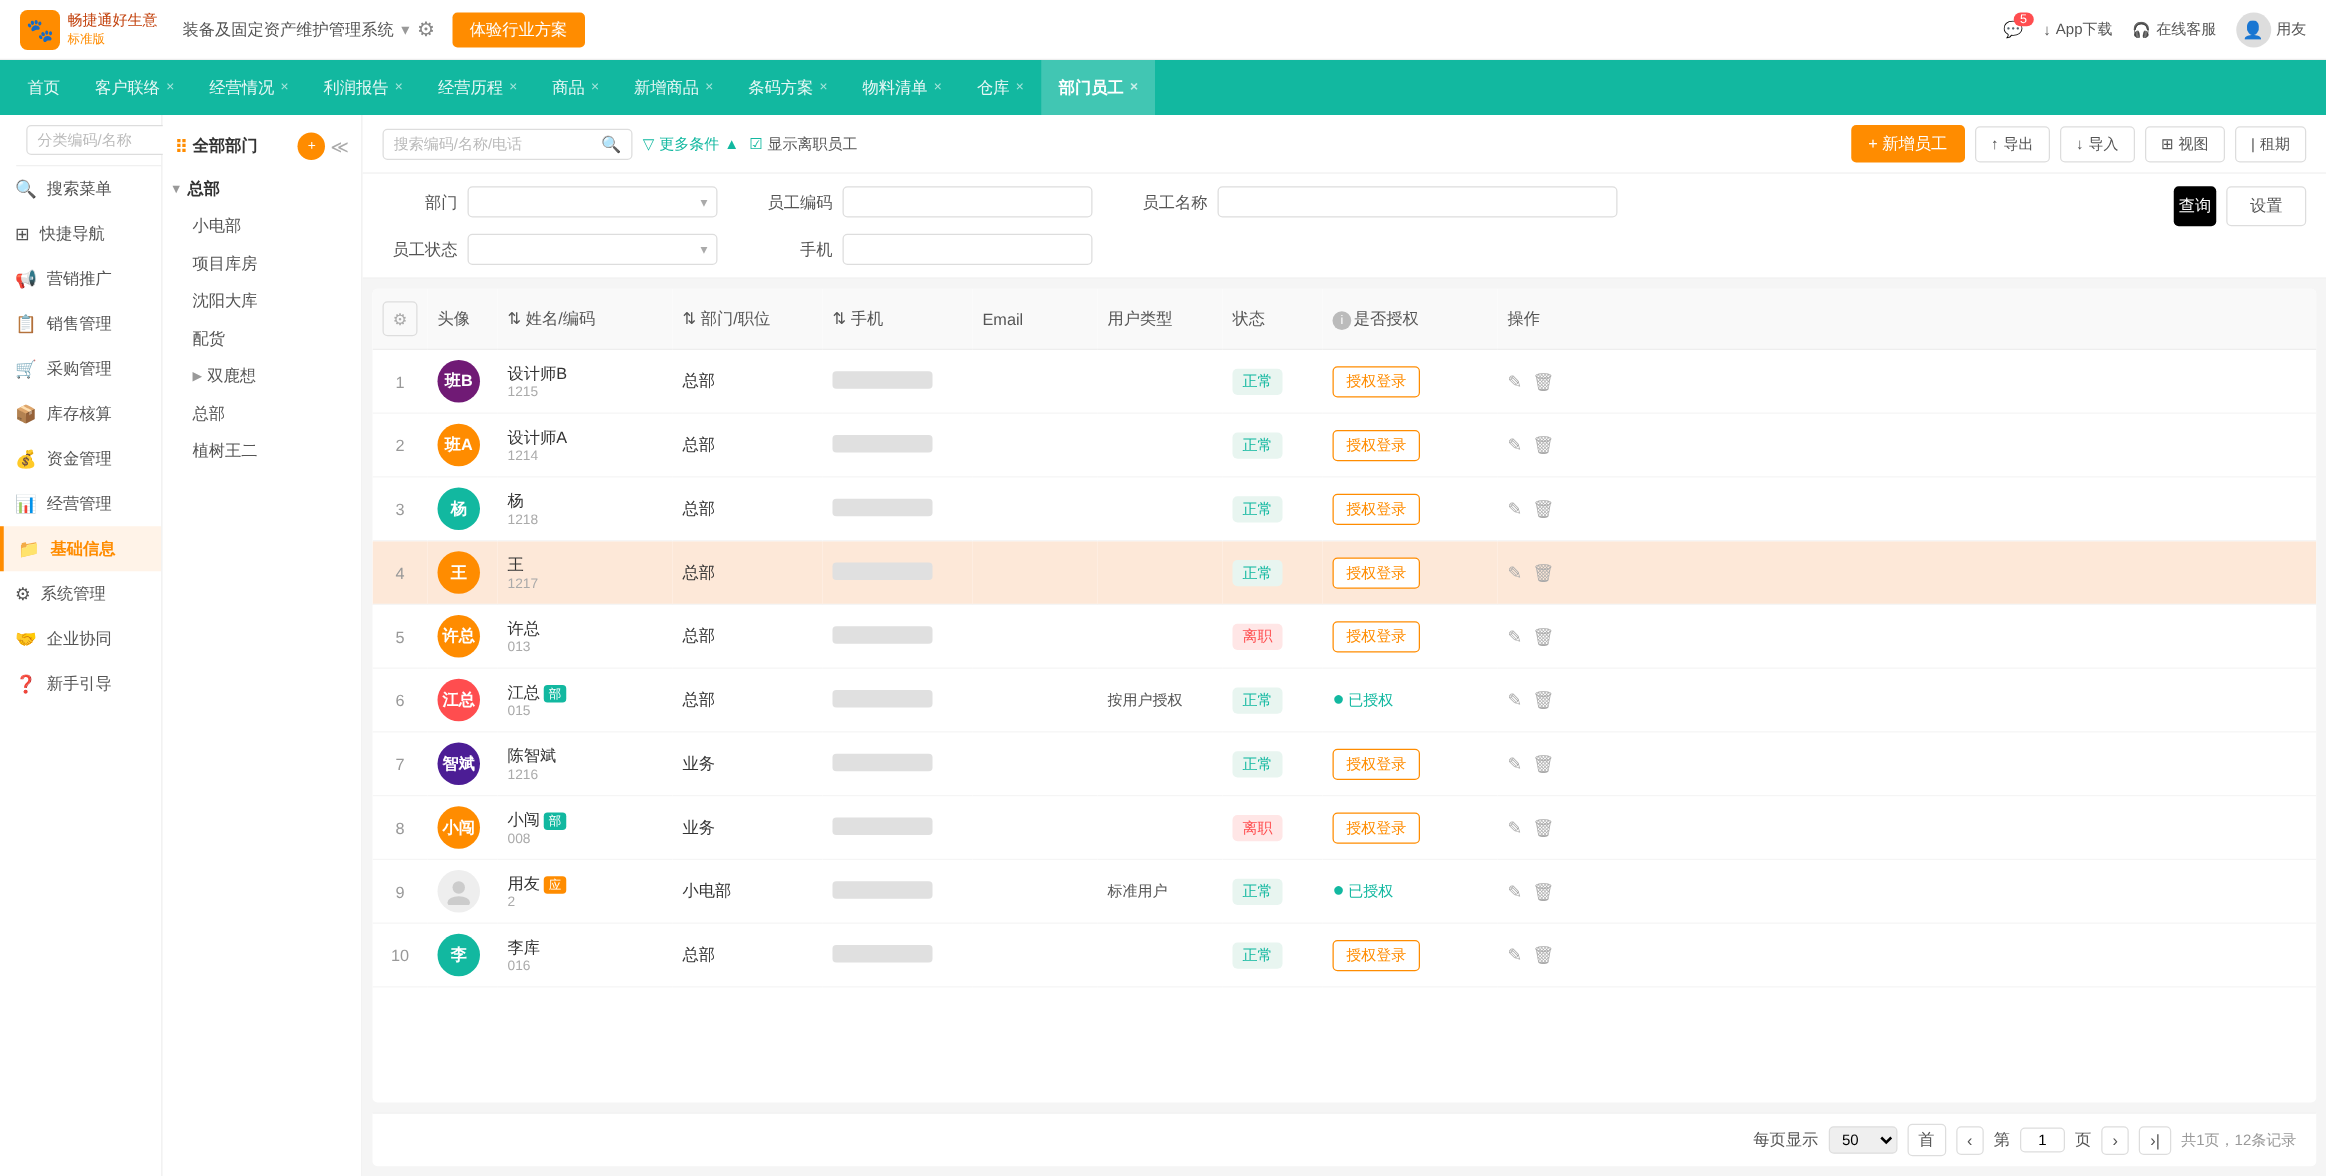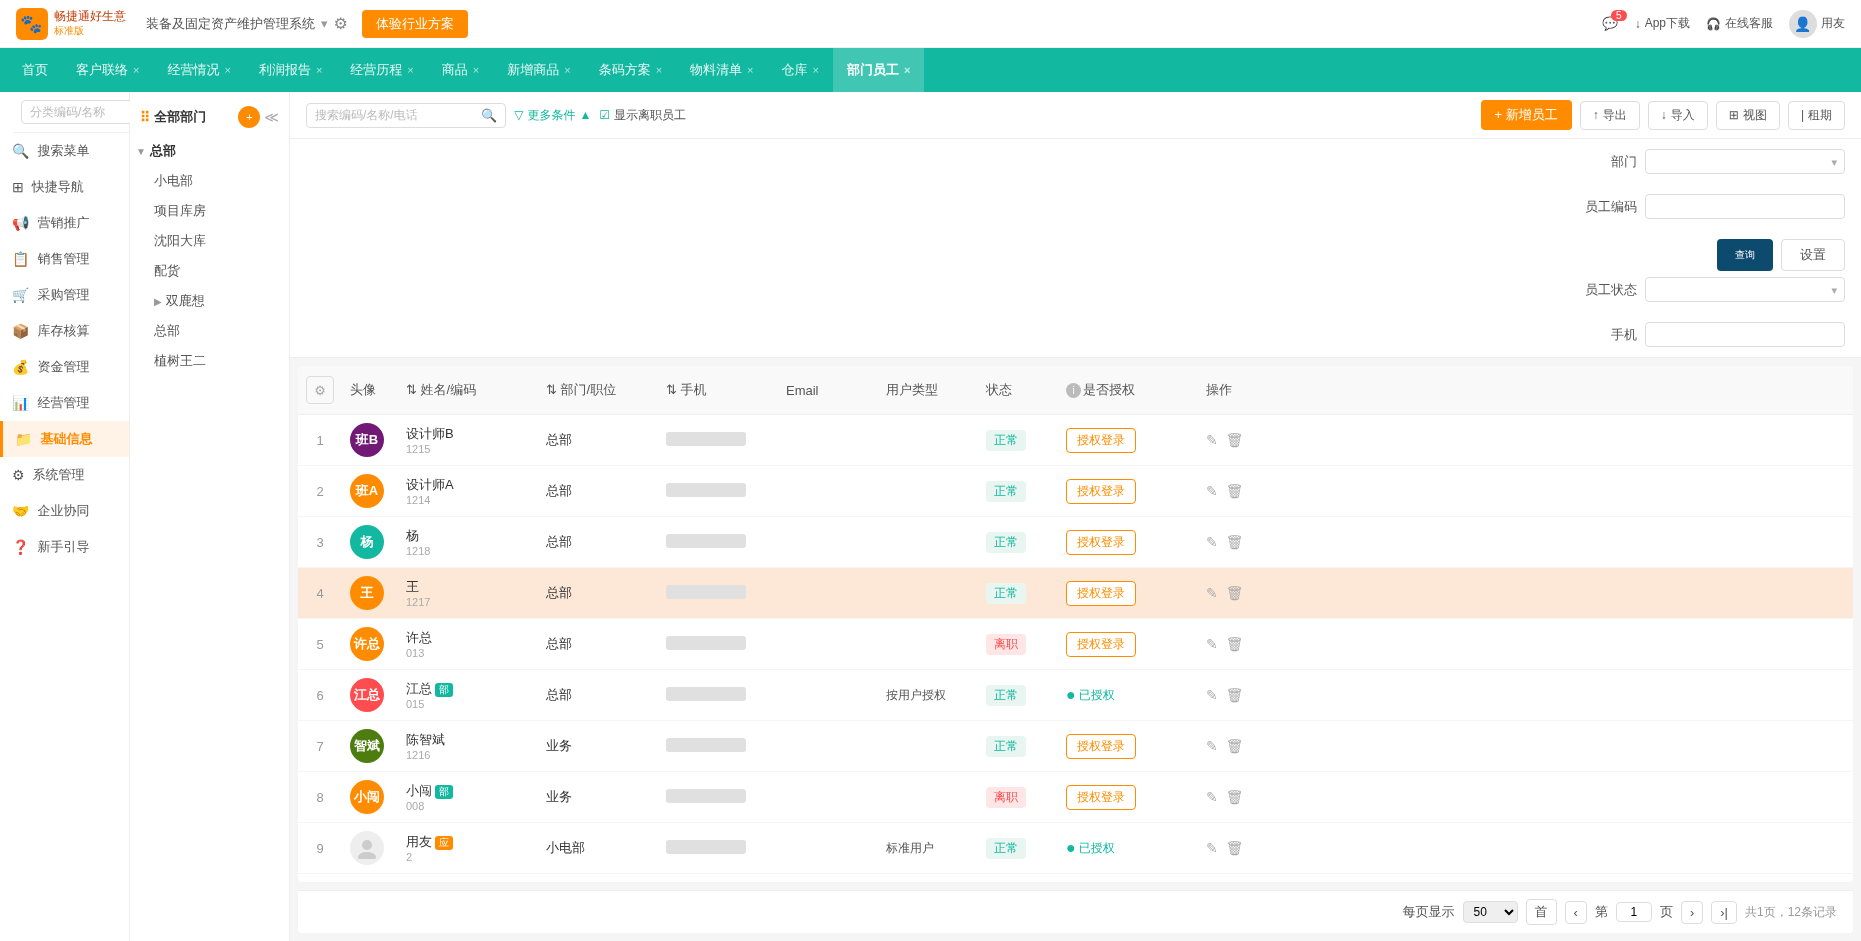--- a/index.html
+++ b/index.html
@@ -67,29 +67,29 @@
     .filter-bar .search-box input::placeholder { color: #bbb; }
     .filter-bar .more-cond { display: flex; align-items: center; gap: 4px; color: #12b8a0; font-size: 12px; cursor: pointer; }
     .filter-bar .show-resigned { display: flex; align-items: center; gap: 4px; font-size: 12px; color: #555; cursor: pointer; }
     .filter-bar .show-resigned .checkbox-icon { color: #12b8a0; }
     .filter-bar-right { margin-left: auto; display: flex; align-items: center; gap: 8px; }
     .btn-add { background: #ff8c00; color: #fff; border: none; border-radius: 4px; padding: 6px 14px; font-size: 13px; cursor: pointer; display: flex; align-items: center; gap: 4px; }
     .btn-outline { background: #fff; color: #555; border: 1px solid #ddd; border-radius: 4px; padding: 5px 12px; font-size: 12px; cursor: pointer; display: flex; align-items: center; gap: 4px; }
 
     
     .adv-filter { background: #fff; padding: 10px 16px; border-bottom: 1px solid #eee; }
-    .adv-filter-row { display: flex; align-items: flex-end; gap: 20px; margin-bottom: 6px; flex-direction: column; }
+    .adv-filter-row { display: flex; align-items: flex-start; gap: 32px; margin-bottom: 6px; }
     .adv-filter-row:last-child { margin-bottom: 0; }
     .adv-filter-item { display: flex; align-items: center; gap: 8px; }
     .adv-filter-item label { font-size: 13px; color: #555; white-space: nowrap; min-width: 60px; text-align: right; }
     .adv-filter-item .filter-select { border: 1px solid #ddd; border-radius: 4px; padding: 4px 28px 4px 8px; font-size: 13px; color: #333; background: #fff; appearance: none; cursor: pointer; min-width: 200px; }
     .adv-filter-item .filter-input { border: 1px solid #ddd; border-radius: 4px; padding: 4px 8px; font-size: 13px; color: #333; min-width: 200px; }
     .adv-filter-item .filter-input::placeholder { color: #bbb; }
     .adv-filter-actions { display: flex; gap: 8px; margin-left: auto; }
-    .btn-query { background: #0c4a6e; color: #fff; border: none; border-radius: 4px; padding: 6px 18px; font-size: 10px; cursor: pointer; }
+    .btn-query { background: #000000; color: #fff; border: none; border-radius: 4px; padding: 6px 4px; font-size: 13px; cursor: pointer; }
     .btn-set { background: #fff; color: #555; border: 1px solid #ddd; border-radius: 4px; padding: 6px 18px; font-size: 13px; cursor: pointer; }
 
     
     .table-container { flex: 1; overflow: auto; background: #fff; margin: 8px; border-radius: 4px; }
     table { width: 100%; border-collapse: collapse; }
     thead tr { background: #f9f9f9; }
     thead th { padding: 10px 8px; font-size: 13px; color: #555; font-weight: 500; border-bottom: 1px solid #eee; white-space: nowrap; text-align: left; }
     tbody tr { border-bottom: 1px solid #f5f5f5; }
     tbody tr.highlighted { background: #fde8d8; }
     tbody td { padding: 8px 8px; font-size: 13px; color: #333; vertical-align: middle; }
@@ -324,20 +324,24 @@
             <label>部门</label>
             <div class="select-wrapper">
               <select class="filter-select">
                 <option value=""></option>
               </select>
             </div>
           </div>
           <div class="adv-filter-item">
             <label>员工编码</label>
             <input class="filter-input" type="text" placeholder="" style="">
+          </div>
+          <div class="adv-filter-item">
+            <label>员工名称</label>
+            <input class="filter-input" type="text" style="min-width: 320px;" placeholder="">
           </div>
           <div class="adv-filter-actions">
             <button class="btn-query">查询</button>
             <button class="btn-set">设置</button>
           </div>
         </div>
         <div class="adv-filter-row">
           <div class="adv-filter-item">
             <label>员工状态</label>
             <div class="select-wrapper">
@@ -525,21 +529,21 @@
                 <td>
                   <div class="action-btns">
                     <span class="edit-icon">✎</span>
                     <span class="del-icon">🗑</span>
                   </div>
                 </td>
               </tr>
               <tr>
                 <td style="text-align: center; color: rgb(153, 153, 153);">7</td>
                 <td>
-                  <div class="avatar-circle" style="background: #4d7c0f;">智斌</div>
+                  <div class="avatar-circle" style="background: #4c1d95;">智斌</div>
                 </td>
                 <td>
                   <div class="name-cell">
                     <span class="emp-name">陈智斌</span>
                     <span class="emp-code">1216</span>
                   </div>
                 </td>
                 <td>业务</td>
                 <td><span class="blurred">            </span></td>
                 <td></td>

